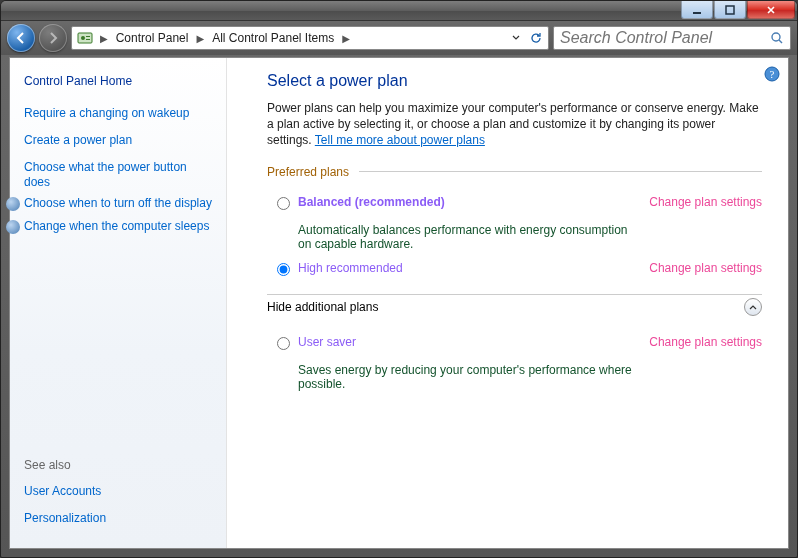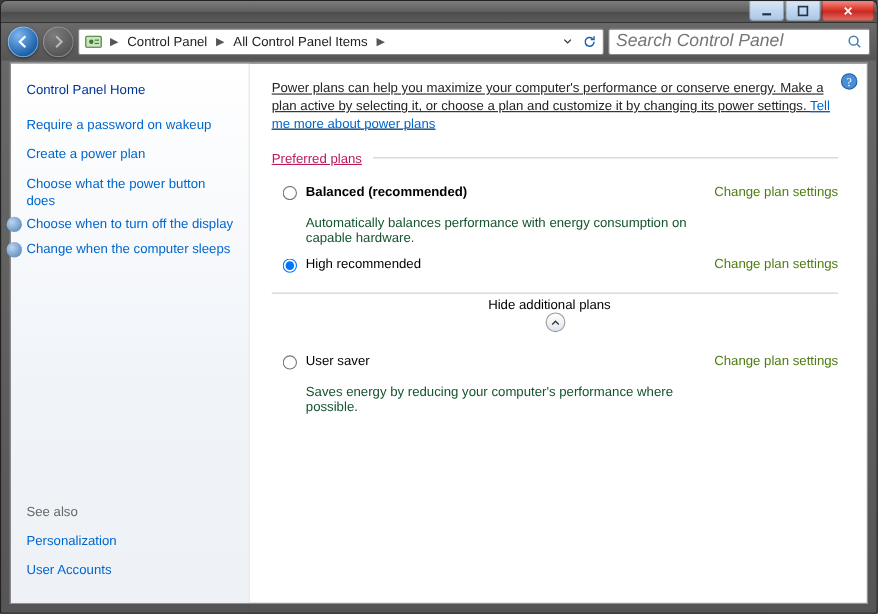--- a/index.html
+++ b/index.html
@@ -112,20 +112,21 @@
     background: transparent;
   }
   .search-bar .mag { width: 14px; height: 14px; stroke: #4a7db3; fill: none; }
   
   .client {
     position: absolute;
     left: 8px; right: 8px; top: 56px; bottom: 8px;
     background: #fff;
     border: 1px solid #888;
     display: flex;
+    gap: 20px;
   }
   .sidebar {
     width: 217px;
     background: linear-gradient(#fff, #f0f4f9 60%, #eef2f7);
     border-right: 1px solid #e3e3e3;
     padding: 16px 14px;
     display: flex;
     flex-direction: column;
   }
   .sidebar .home {
@@ -164,57 +165,55 @@
     position: absolute;
     right: 8px; top: 8px;
     width: 16px; height: 16px;
   }
   .main h1 {
     color: #003399;
     font-weight: normal;
     font-size: 16px;
     margin-bottom: 10px;
   }
-  .desc { color: #222; line-height: 1.35; text-decoration: underline; }
+  .desc { color: #222; line-height: 1.35; }
   .desc a { color: #0066cc; }
   fieldset {
     border: none;
     border-top: 1px solid #ccc;
     margin-top: 16px;
     padding-top: 6px;
   }
   fieldset legend {
     padding-right: 10px;
-    color: #be185d;
-    text-decoration: underline;
+    color: #a16207;
   }
   .plan {
     display: flex;
     align-items: flex-start;
     margin: 10px 0 2px 10px;
   }
   .plan input[type=radio] {
     margin: 2px 8px 0 0;
   }
   .plan-body { flex: 1; }
-  .plan-title { font-weight: bold; color: #000000; }
+  .plan-title { font-weight: bold; color: #8b5cf6; }
   .plan-sub { color: #14532d; margin-top: 14px; }
   .plan-link {
-    color: #4d7c0f;
+    color: #ec4899;
     text-decoration: none;
     white-space: nowrap;
     margin-left: 12px;
   }
   .collapse-row {
     display: flex;
     align-items: center;
     border-top: 1px solid #ccc;
     margin-top: 16px;
     padding-top: 12px;
-    flex-direction: column;
   }
   .collapse-row .label {
     background: #fff;
     position: relative;
     top: -9px;
     padding-right: 10px;
   }
   .collapse-row .line { flex: 1; }
   .collapse-btn {
     width: 18px; height: 18px;
@@ -292,43 +291,44 @@
       <svg class="mag" viewBox="0 0 14 14">
         <circle cx="6" cy="6" r="4" stroke-width="1.4"></circle>
           <path d="M9 9l3 3" stroke-width="1.4"></path>
       </svg>
     </div>
   </div>
 
   <div class="client">
     <div class="sidebar">
       <div class="home">Control Panel Home</div>
-      <a class="side-link" href="#">Require a password on wakeup</a>
+      <a class="side-link" href="#">Require a changing on wakeup</a>
       <a class="side-link" href="#">Create a power plan</a>
       <a class="side-link" href="#">Choose what the power button does</a>
       <div class="side-item">
         <span class="bullet"></span>
         <a class="side-link" style="margin:0" href="#">Choose when to turn off the display</a>
       </div>
       <div class="side-item" style="margin-top:8px">
         <span class="bullet"></span>
         <a class="side-link" style="margin:0" href="#">Change when the computer sleeps</a>
       </div>
       <div class="spacer"></div>
       <div class="see-also">See also</div>
+      <a class="side-link" href="#">User Accounts</a>
       <a class="side-link" href="#">Personalization</a>
-      <a class="side-link" href="#">User Accounts</a>
     </div>
 
     <div class="main">
       <svg class="help-ico" viewBox="0 0 16 16">
         <circle cx="8" cy="8" r="7" fill="#4a8fd6" stroke="#1a5fa8"></circle>
         <text x="8" y="12" font-size="11" text-anchor="middle" fill="#fff" font-family="Segoe UI">?</text>
       </svg>
 
+      <h1>Select a power plan</h1>
       <p class="desc">
         <span>Power plans can help you maximize your computer's performance or conserve energy. Make a plan active by selecting it, or choose a plan and customize it by changing its power settings. </span><a href="#">Tell me more about power plans</a>
       </p>
 
       <fieldset>
         <legend>Preferred plans</legend>
 
         <div class="plan">
           <input type="radio" name="plan" style="">
           <div class="plan-body">

